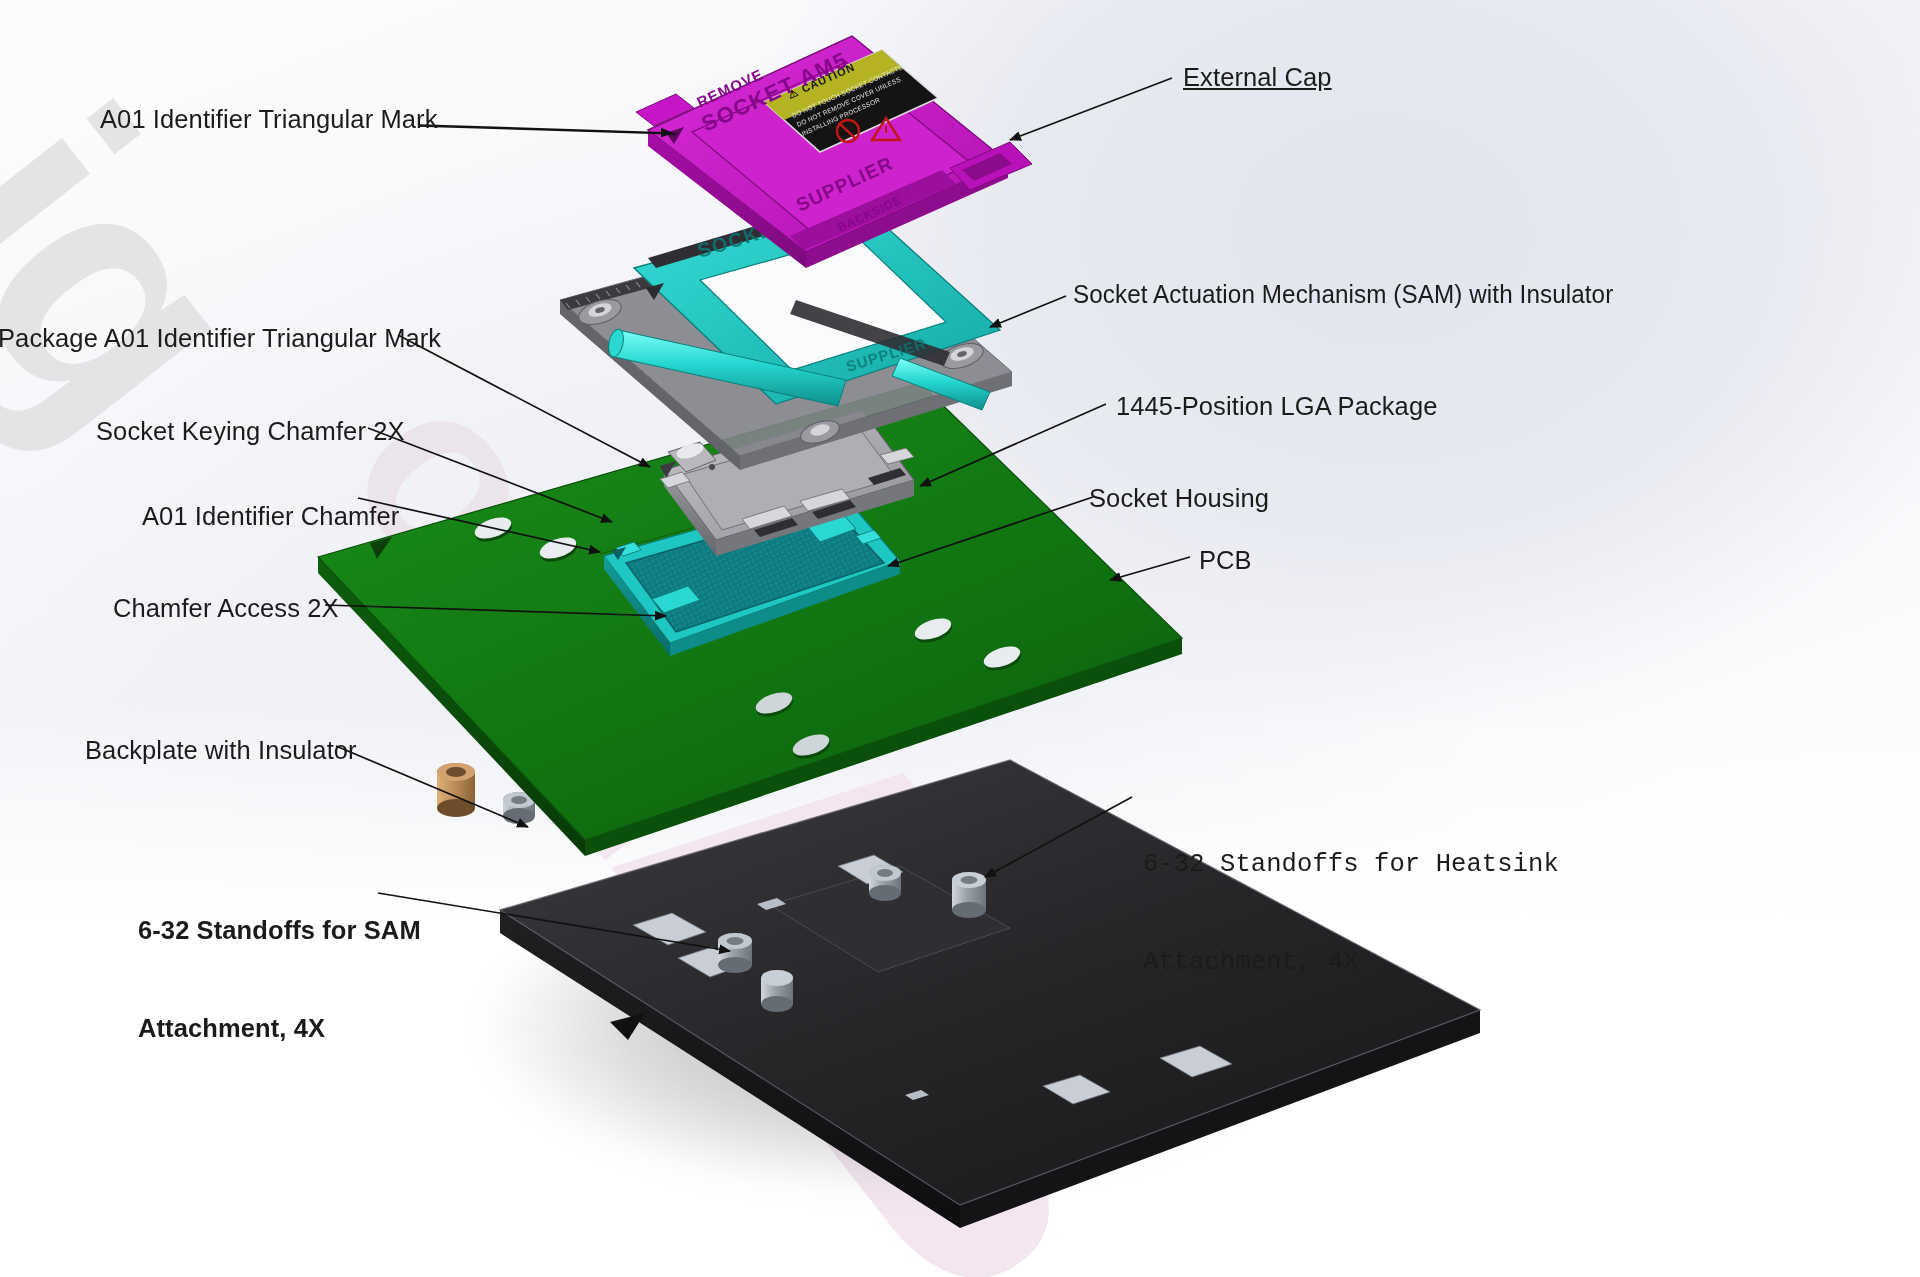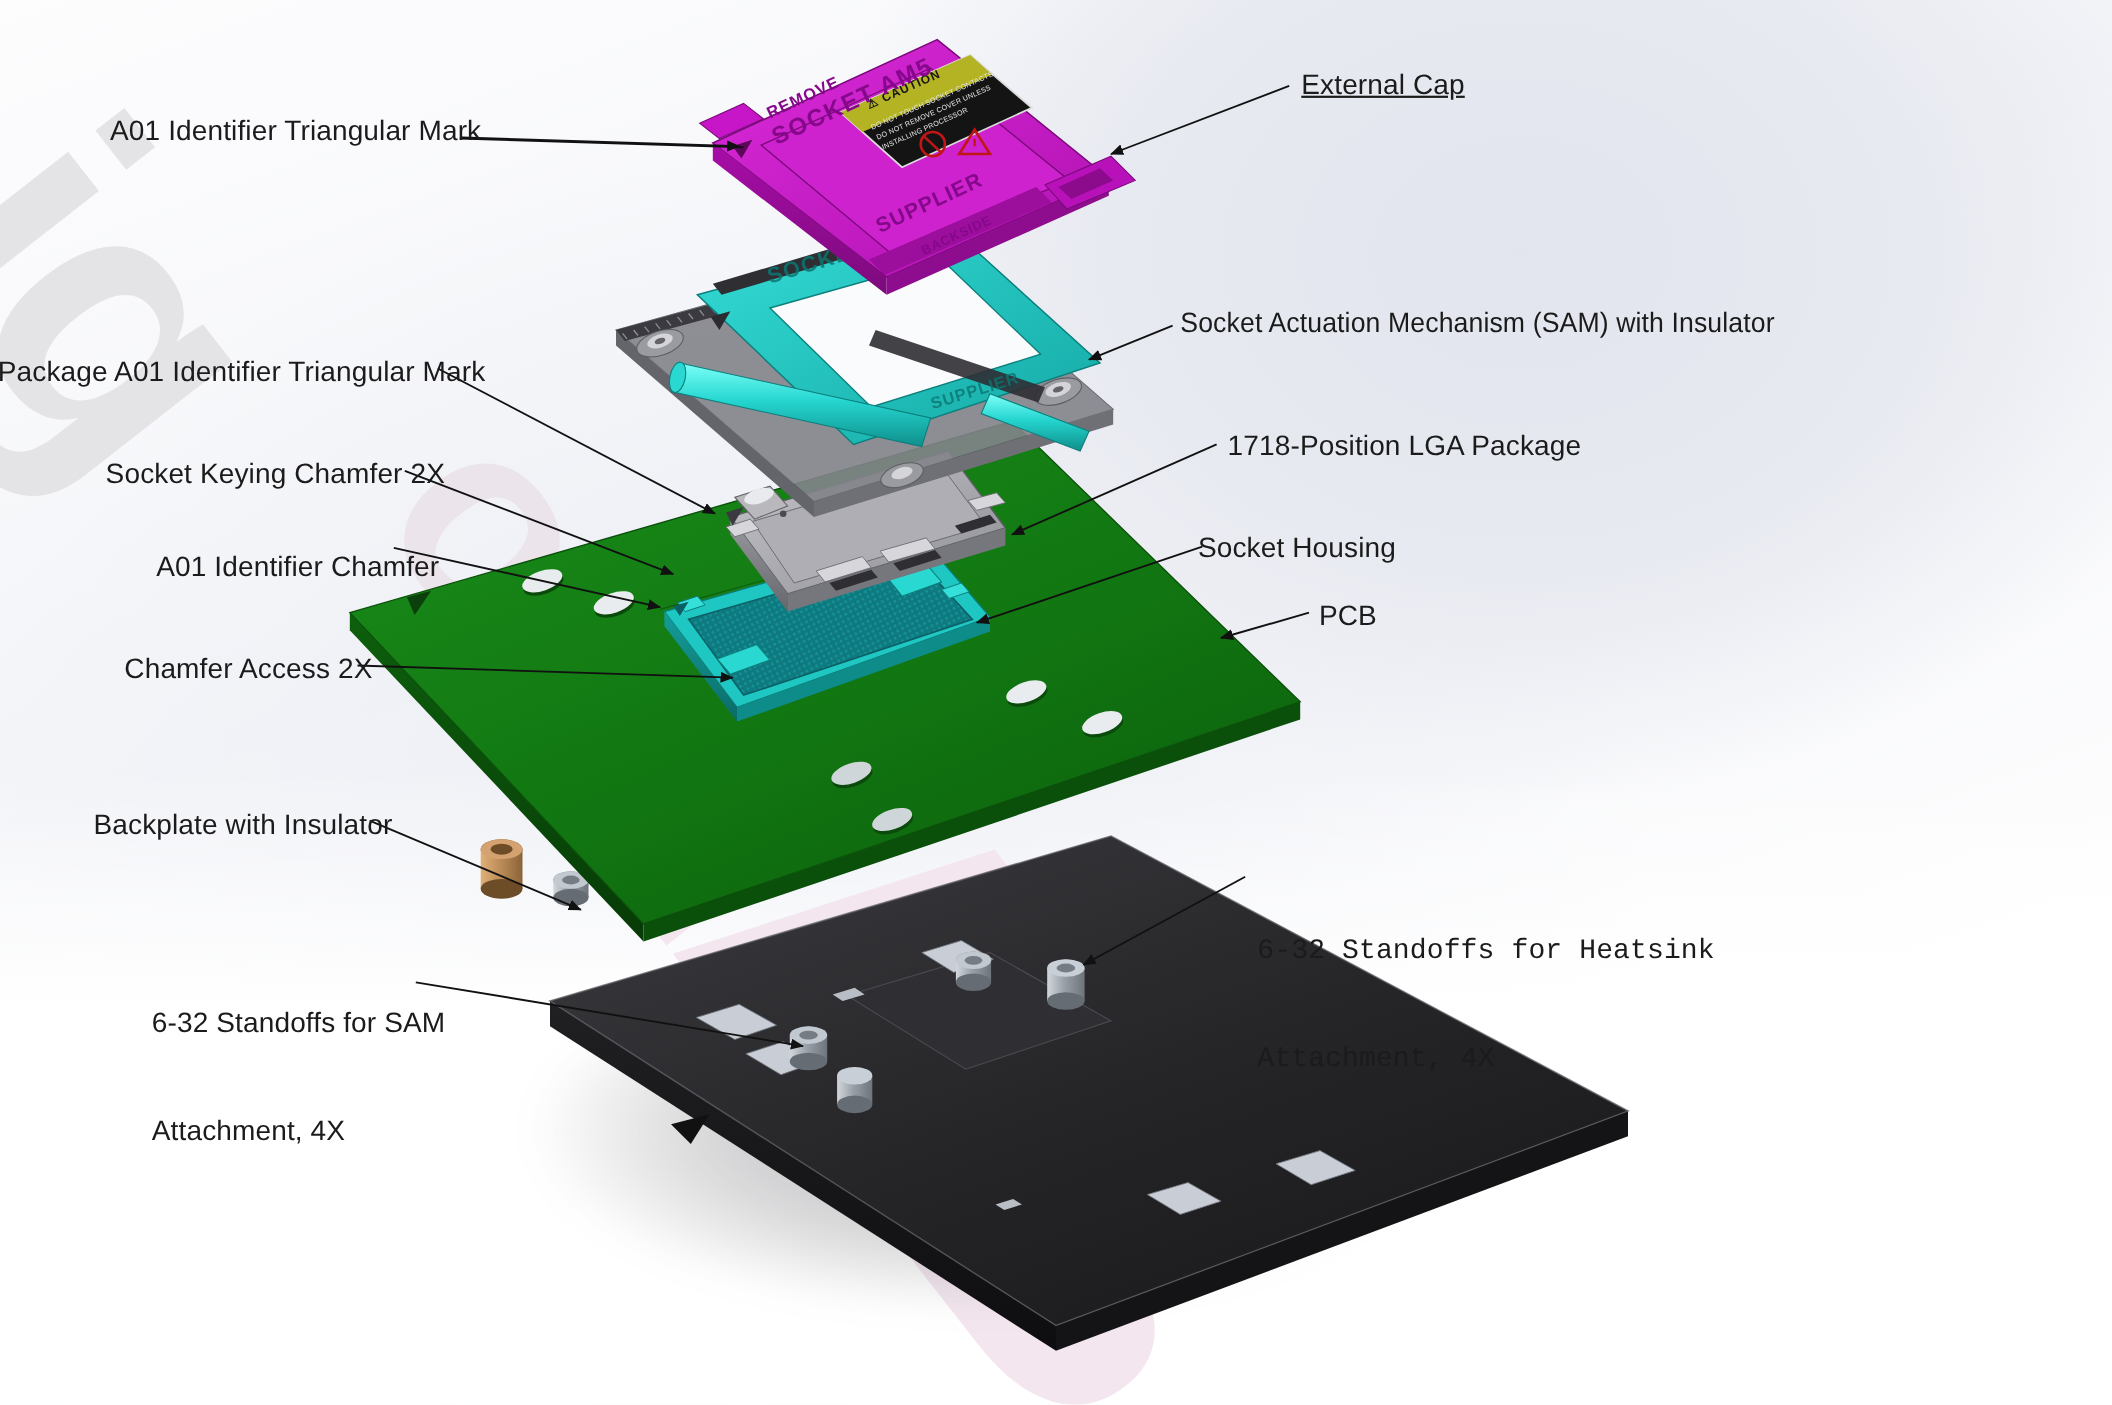--- a/index.html
+++ b/index.html
@@ -456,30 +456,30 @@
   <div class="label" style="left:-2px;top:322px;">Package A01 Identifier Triangular Mark</div>
 
   <div class="label" style="left:96px;top:415px;">Socket Keying Chamfer 2X</div>
 
   <div class="label" style="left:142px;top:500px;">A01 Identifier Chamfer</div>
 
   <div class="label" style="left:113px;top:592px;">Chamfer Access 2X</div>
 
   <div class="label" style="left:85px;top:734px;">Backplate with Insulator</div>
 
-  <div class="label" style="left:138px;top:849px;">
+  <div class="label" style="left:138px;top:849px;font-weight:bold;">
     <div>6-32 Standoffs for SAM</div>
     <div>Attachment, 4X</div>
   </div>
 
   <div class="label" style="left:1183px;top:61px;text-decoration:underline;">External Cap</div>
 
   <div class="label cond" style="left:1073px;top:278px;">Socket Actuation Mechanism (SAM) with Insulator</div>
 
-  <div class="label" style="left:1116px;top:390px;">1718-Position LGA Package</div>
+  <div class="label" style="left:1116px;top:390px;">1445-Position LGA Package</div>
 
   <div class="label" style="left:1089px;top:482px;">Socket Housing</div>
 
   <div class="label" style="left:1199px;top:544px;">PCB</div>
 
   <div class="label" style="left:1143px;top:784px;font-family:Liberation Mono, monospace;">
     <div>6-32 Standoffs for Heatsink</div>
     <div>Attachment, 4X</div>
   </div>
 

